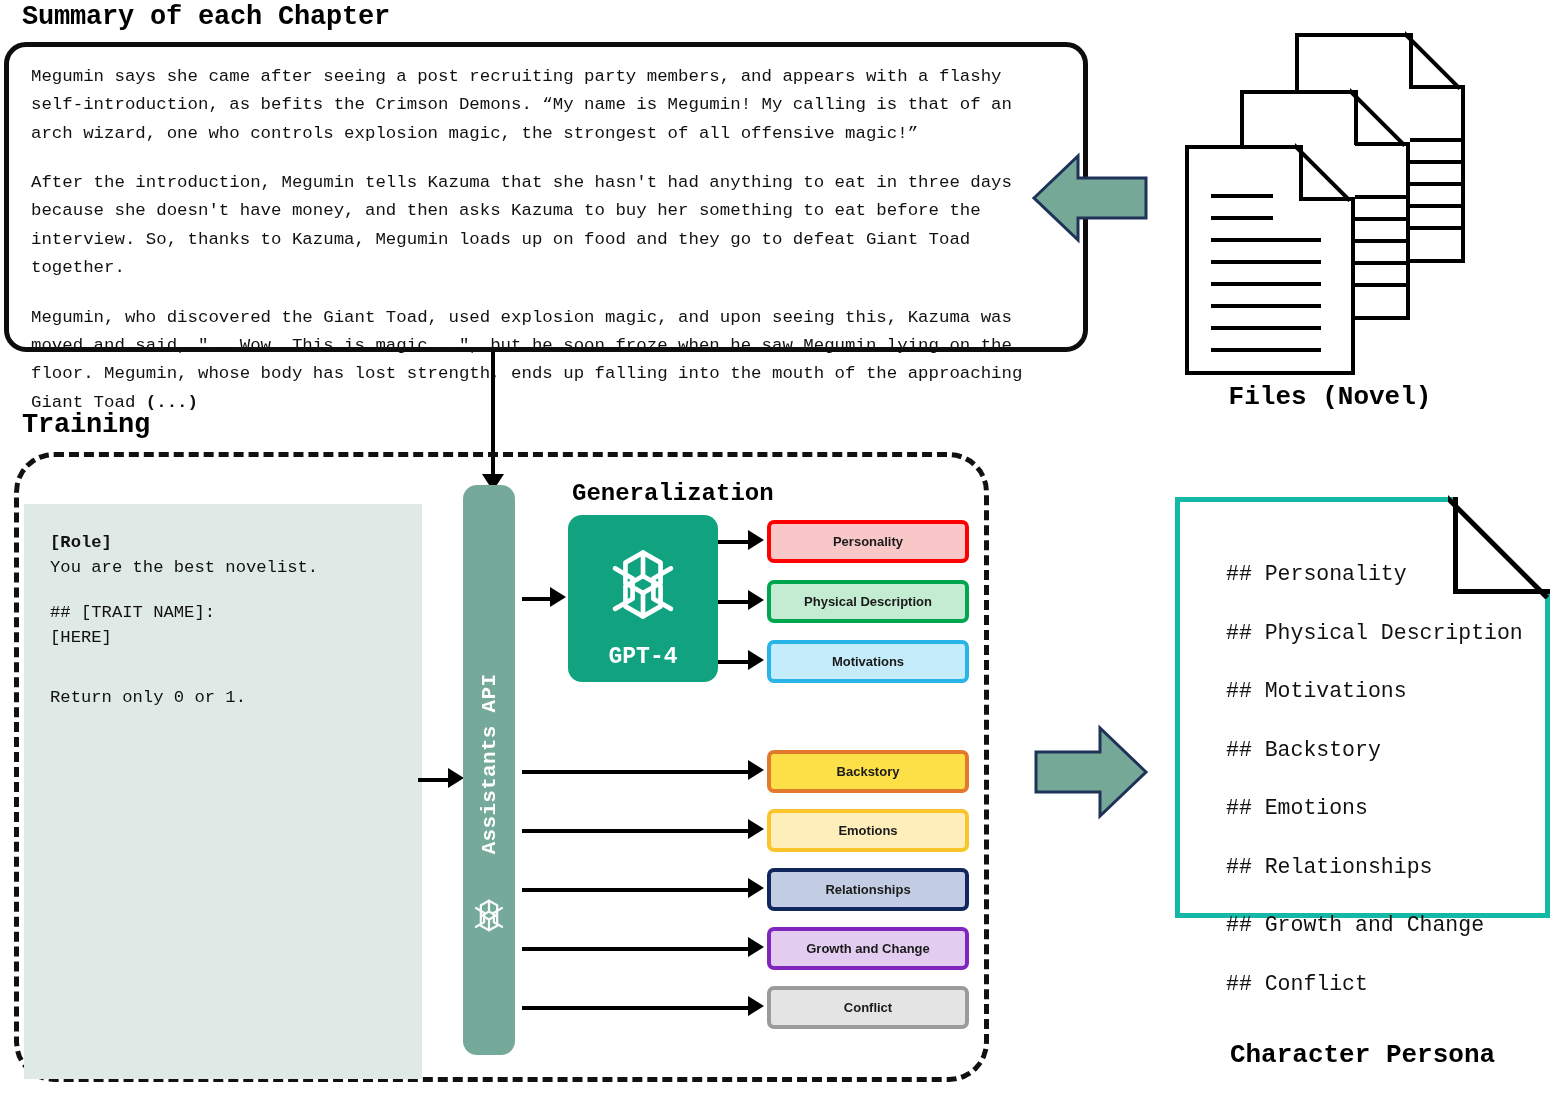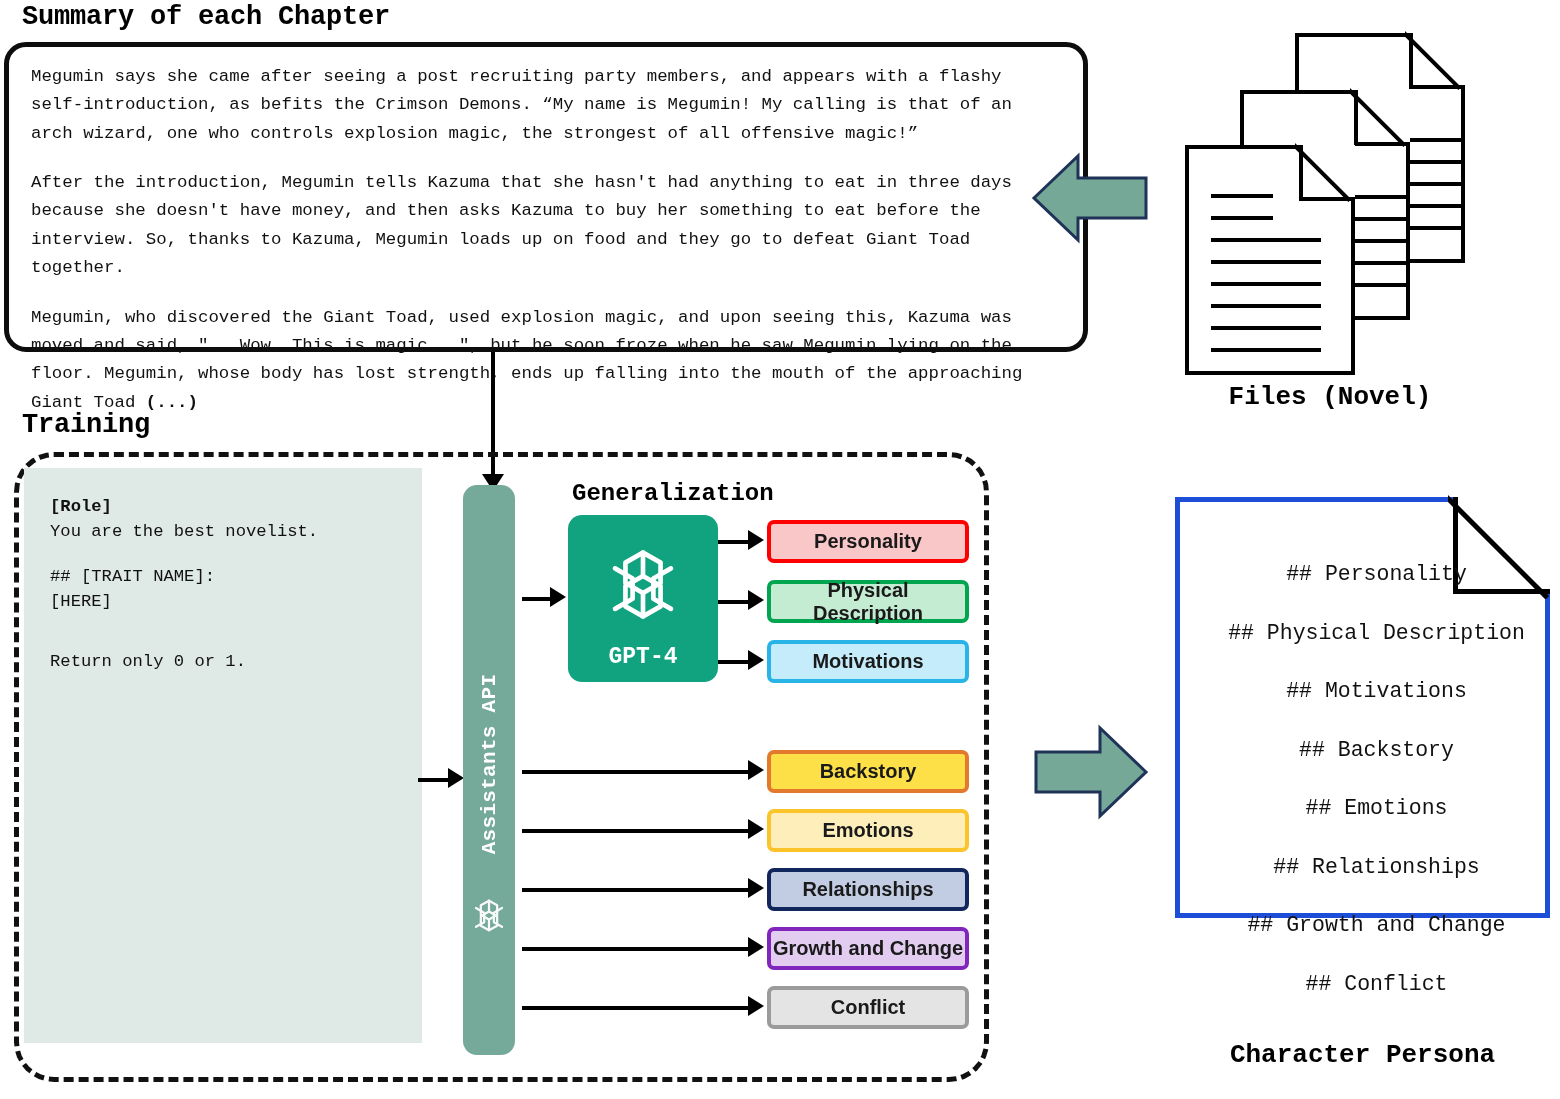--- a/index.html
+++ b/index.html
@@ -96,21 +96,21 @@
   
   #training-box {
     left:14px; top:452px; width:975px; height:630px;
     border:5px dashed #111;
     border-radius:40px;
     background:transparent;
   }
 
   
   #prompt-panel {
-    left:24px; top:468px; width:398px; height:575px;
+    left:24px; top:504px; width:398px; height:575px;
     background:#dfeae6;
   }
   #prompt-text {
     padding:26px 24px 0 26px;
     font-size:17.2px;
     line-height:1.47;
     color:#111;
   }
   #prompt-text .blk { margin-bottom:19px; }
   #prompt-text .blk:last-child { margin-bottom:0;margin-top:35px; }
@@ -156,31 +156,30 @@
     text-align:center; color:#fff;
     font-weight:bold; font-size:23px;
   }
 
   
   .trait {
     position:absolute;
     left:767px; width:202px; height:43px;
     border-radius:7px;
     display:flex; align-items:center; justify-content:center;
-    font-weight:bold; font-size:20px;
+    font-weight:bold; font-size:13px;
     color:#1a1a1a;
     text-align:center;
   }
 
   
   #persona-doc {
     left:1175px; top:497px; width:375px; height:421px;
     background:#fff;
-    border:5px solid #1d4ed8;
-    text-align:center;
+    border:5px solid #14b8a6;
   }
   #persona-fold-cover {
     position:absolute; right:-5px; top:-5px;
     width:97px; height:97px;
     background:#fff;
     border-left:5px solid #000;
     border-bottom:5px solid #000;
   }
   #persona-fold-diag {
     position:absolute; right:-7px; top:-7px;

